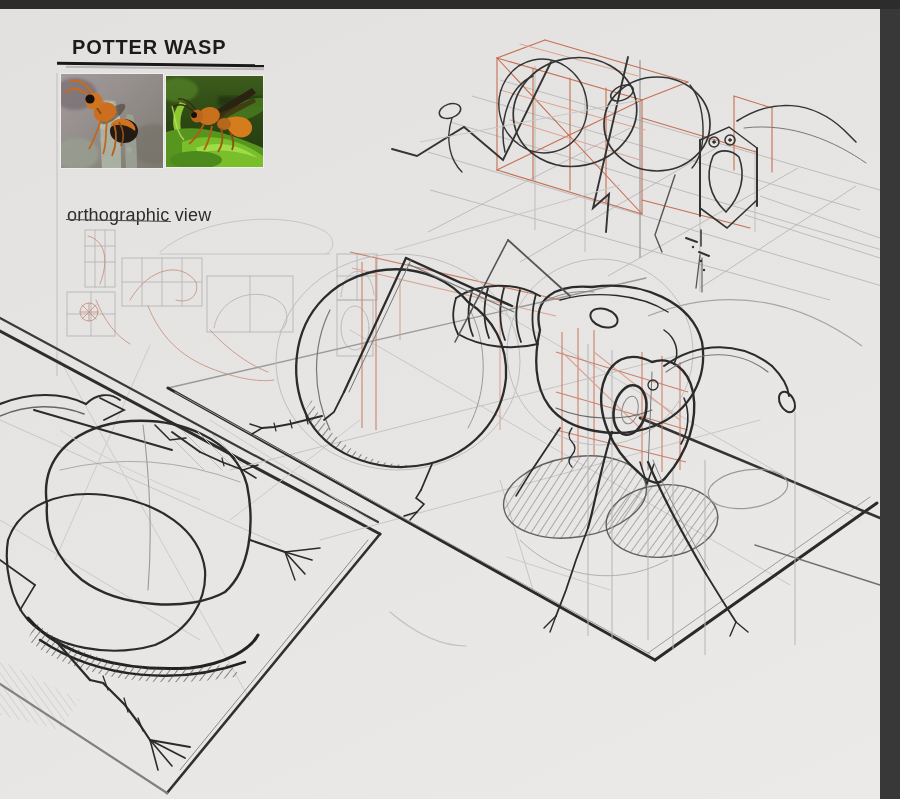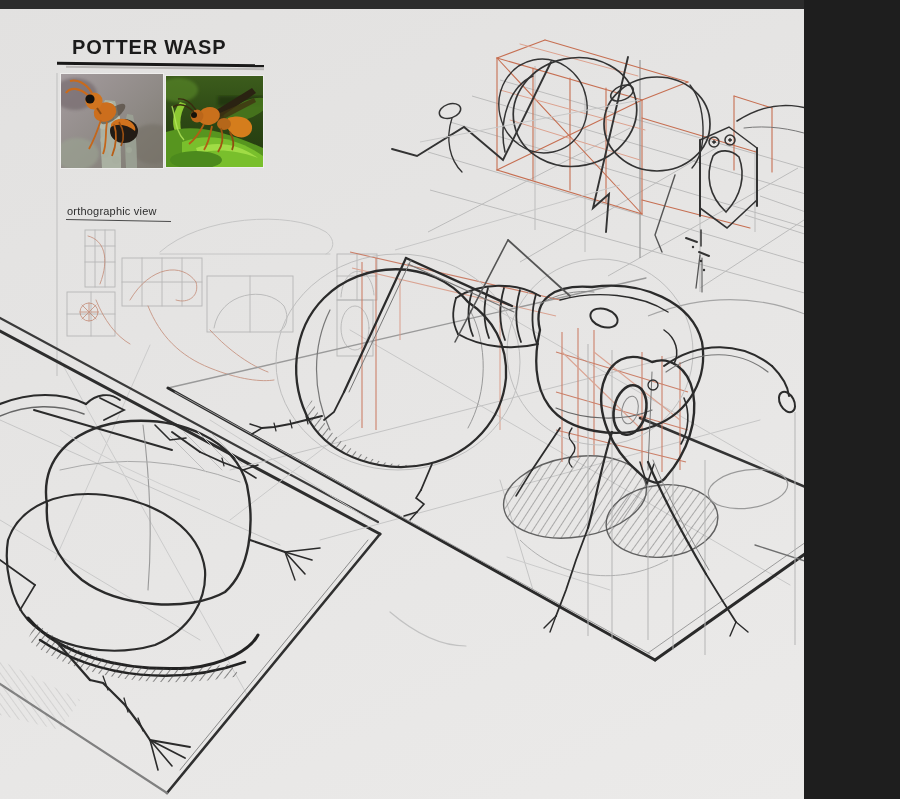--- a/index.html
+++ b/index.html
@@ -1,27 +1,27 @@
 <!DOCTYPE html>
 <html><head>
 <meta charset="utf-8">
 <style>
   html,body{margin:0;padding:0;background:#1e1e1e;}
-  .stage{position:relative;width:804px;height:799px;overflow:hidden;
+  .stage{position:relative;width:900px;height:799px;overflow:hidden;
          background:linear-gradient(155deg,#e2e1e0 0%,#e6e5e4 45%,#ebeae9 100%);
          font-family:"Liberation Sans",sans-serif;text-align:right;}
   .frame-top{position:absolute;left:0;top:0;width:900px;height:9px;background:#2c2c2c;z-index:40;}
   .frame-right{position:absolute;left:880px;top:0;width:20px;height:799px;background:#383838;z-index:39;}
   .page-title{position:absolute;left:72px;top:36px;font-size:20px;font-weight:600;
               letter-spacing:.8px;color:#1b1b1b;z-index:30;}
   .title-underline{position:absolute;left:57px;top:63px;width:207px;height:3px;background:#191919;
                    transform:rotate(0.7deg);z-index:30;}
   .title-underline-shadow{position:absolute;left:66px;top:67px;width:198px;height:2px;background:#a9a7a5;
                    transform:rotate(0.7deg);opacity:.7;z-index:29;filter:blur(.4px);}
-  .section-label{position:absolute;left:67px;top:205px;font-size:11px;color:#2d2d2d;
+  .section-label{position:absolute;left:67px;top:205px;font-size:18px;color:#2d2d2d;
                  letter-spacing:.2px;z-index:30;}
   .section-underline{position:absolute;left:66px;top:220px;width:105px;height:1px;background:#4a4a4a;
                  transform:rotate(1deg);z-index:30;}
   .photo{position:absolute;z-index:25;overflow:hidden;box-shadow:0 0 0 1px rgba(250,250,250,.45);}
   .photo svg{display:block;}
   #photo-1{left:61px;top:74px;width:102px;height:94px;}
   #photo-2{left:166px;top:76px;width:97px;height:91px;}
   .artwork{position:absolute;left:0;top:0;z-index:20;}
 </style>
 </head>

